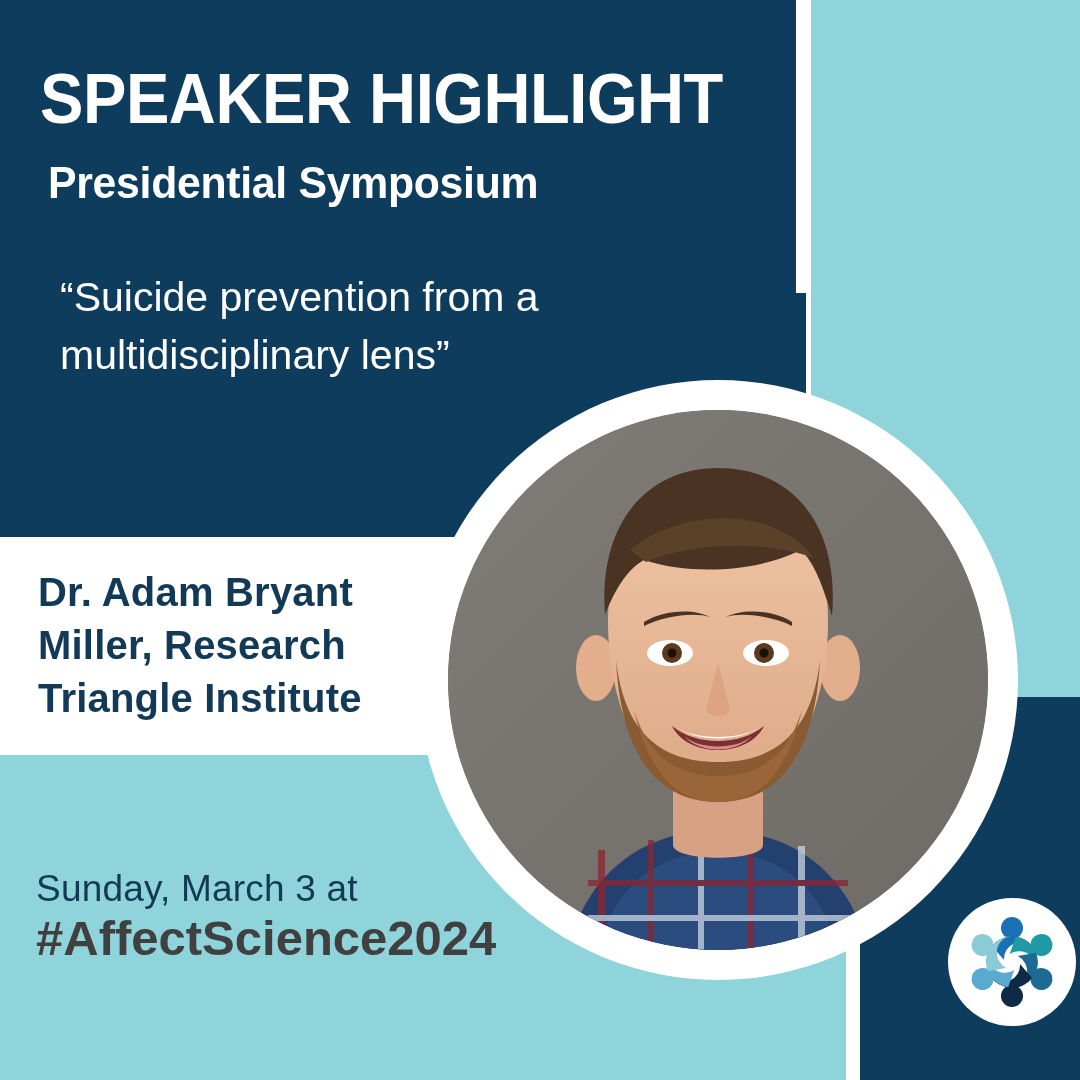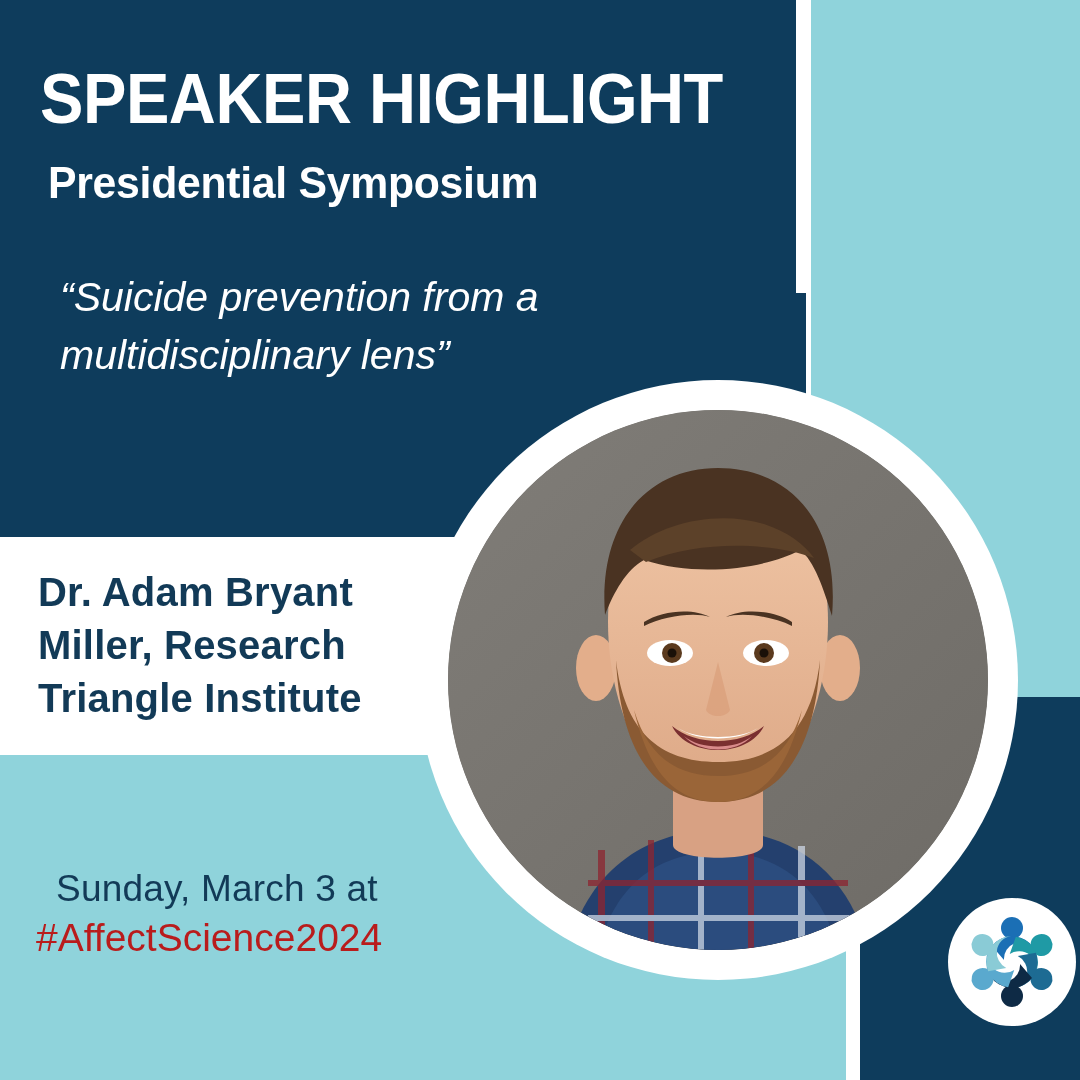--- a/index.html
+++ b/index.html
@@ -85,21 +85,20 @@
   .quote {
     position: absolute;
     left: 60px;
     top: 268px;
     width: 640px;
     color: #ffffff;
     font-size: 41px;
     font-weight: 400;
     line-height: 58px;
     letter-spacing: 0px;
-    font-style: italic;
   }
 
   
   .speaker-name {
     position: absolute;
     left: 38px;
     top: 566px;
     width: 400px;
     color: #123A57;
     font-size: 40px;
@@ -112,29 +111,28 @@
   .date-line {
     position: absolute;
     left: 36px;
     top: 867px;
     color: #123A57;
     font-size: 37px;
     font-weight: 400;
     line-height: 44px;
     letter-spacing: 0.2px;
     white-space: nowrap;
-    margin-left: 20px;
   }
   .hashtag-line {
     position: absolute;
     left: 36px;
     top: 915px;
-    color: #b91c1c;
-    font-size: 39px;
-    font-weight: 400;
+    color: #404040;
+    font-size: 49px;
+    font-weight: 700;
     line-height: 46px;
     letter-spacing: 0px;
     white-space: nowrap;
   }
 
   
   .portrait-wrap {
     position: absolute;
     left: 418px;
     top: 380px;

